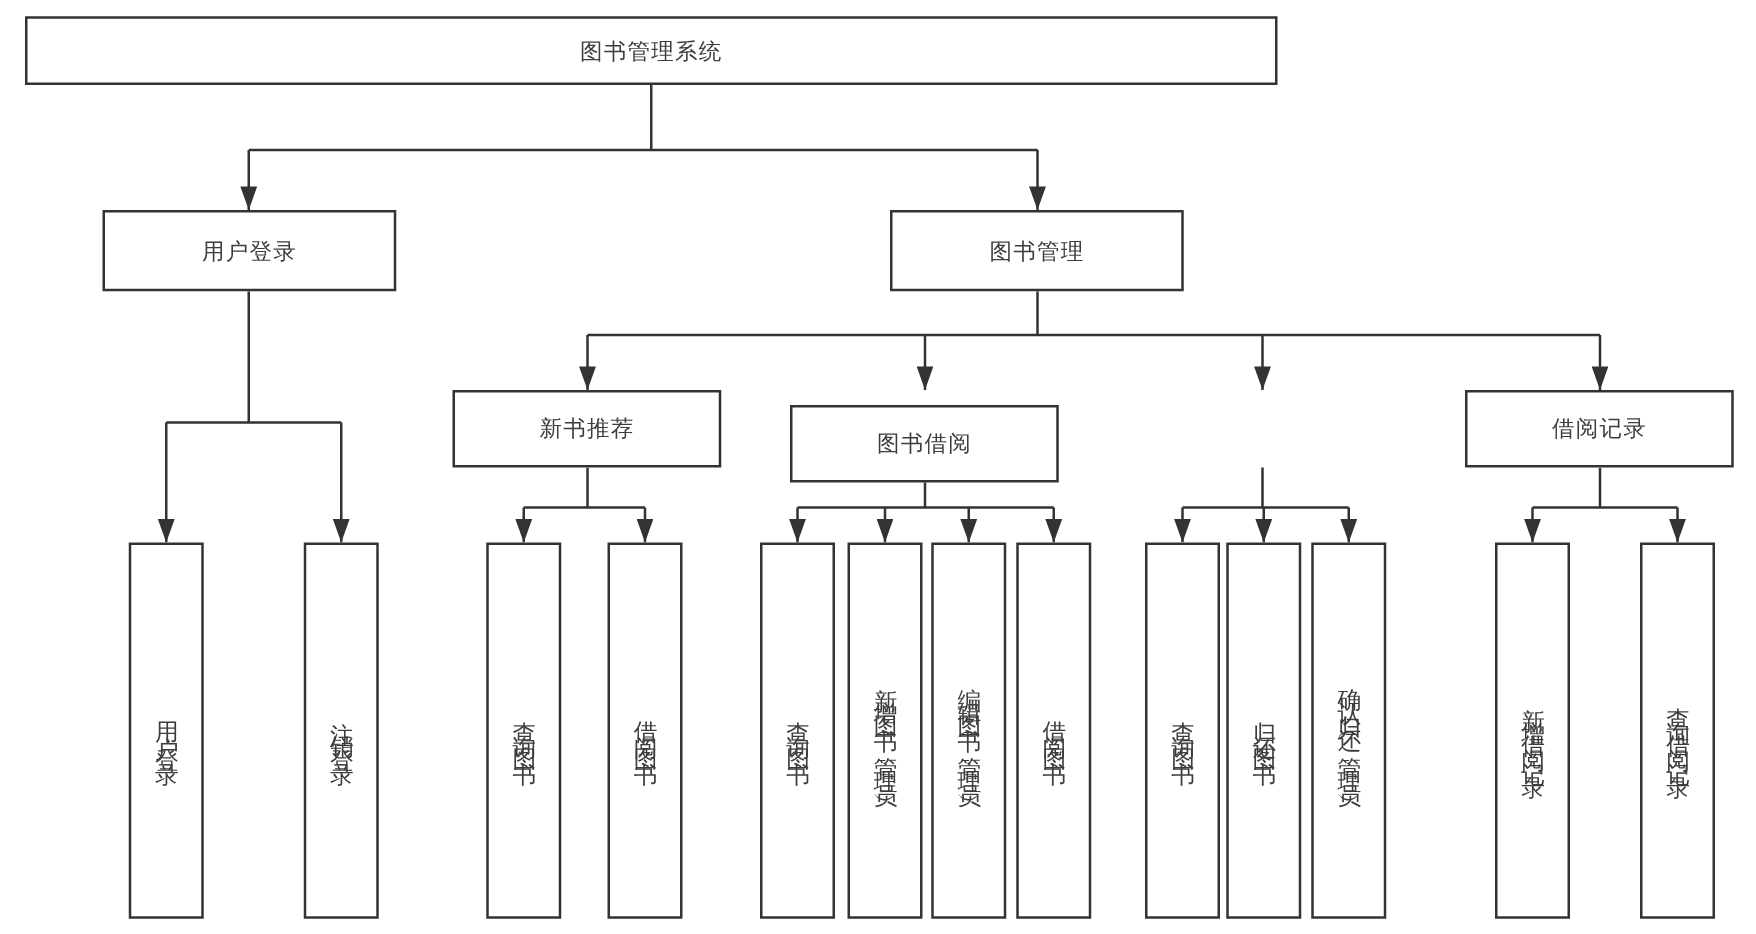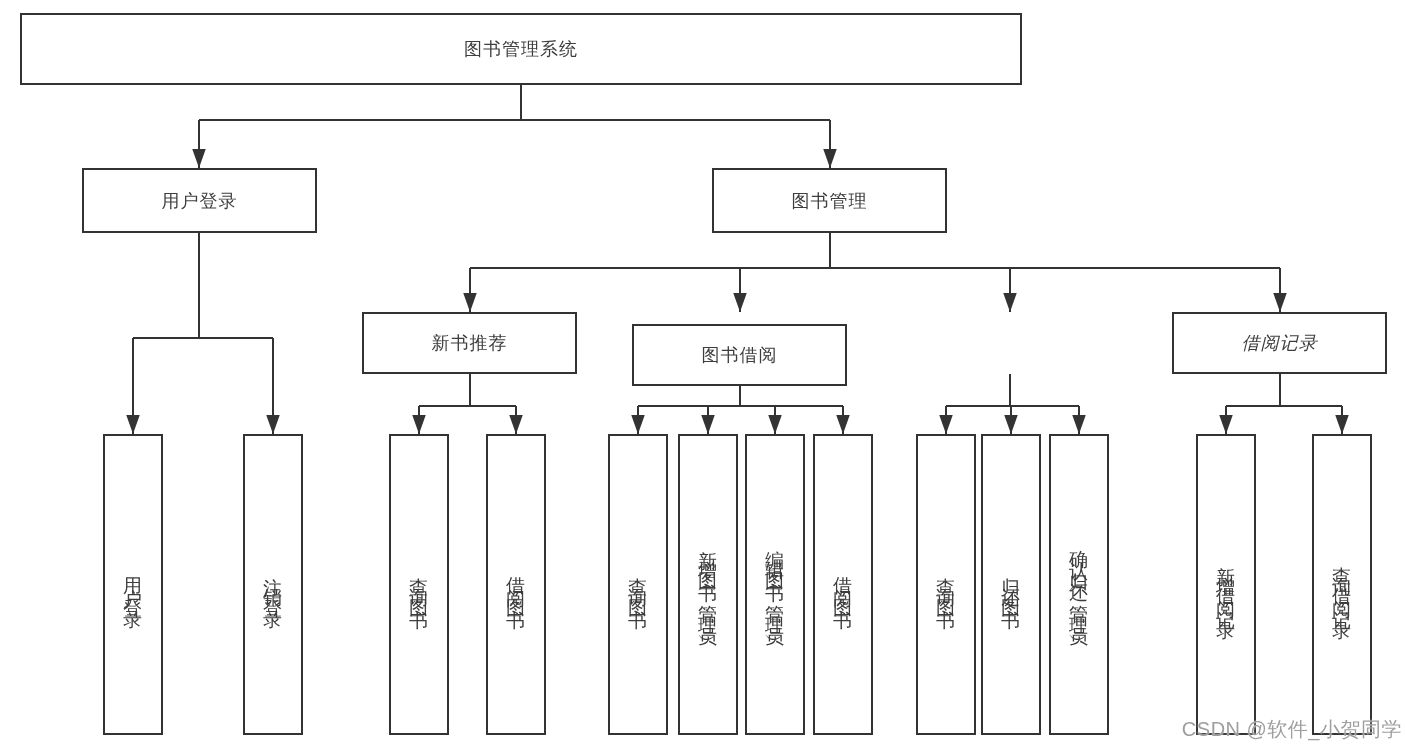--- a/index.html
+++ b/index.html
@@ -89,38 +89,38 @@
     <line class="wire" x1="708" y1="406" x2="708" y2="434" marker-end="url(#ah)"></line>
     <line class="wire" x1="775" y1="406" x2="775" y2="434" marker-end="url(#ah)"></line>
     <line class="wire" x1="843" y1="406" x2="843" y2="434" marker-end="url(#ah)"></line>
     <line class="wire" x1="946" y1="406" x2="946" y2="434" marker-end="url(#ah)"></line>
     <line class="wire" x1="1011" y1="406" x2="1011" y2="434" marker-end="url(#ah)"></line>
     <line class="wire" x1="1079" y1="406" x2="1079" y2="434" marker-end="url(#ah)"></line>
     <line class="wire" x1="1226" y1="406" x2="1226" y2="434" marker-end="url(#ah)"></line>
     <line class="wire" x1="1342" y1="406" x2="1342" y2="434" marker-end="url(#ah)"></line>
   </svg>
 
-  <div class="box" style="left:20px; top:13px; width:1002px; height:72px;">
+  <div class="box" style="left:20px; top:13px; width:1002px; height:55px;">
     <span>图书管理系统</span>
   </div>
 
   <div class="box" style="left:82px; top:168px; width:235px; height:65px;">
     <span>用户登录</span>
   </div>
   <div class="box" style="left:362px; top:312px; width:215px; height:62px;">
     <span>新书推荐</span>
   </div>
 
   <div class="box" style="left:712px; top:168px; width:235px; height:65px;">
     <span>图书管理</span>
   </div>
   <div class="box" style="left:632px; top:324px; width:215px; height:62px;">
     <span>图书借阅</span>
   </div>
-  <div class="box" style="left:1172px; top:312px; width:215px; height:62px;font-style:italic;">
+  <div class="box" style="left:1172px; top:312px; width:215px; height:62px;">
     <span>借阅记录</span>
   </div>
 
   <div class="box leaf" style="left:103px; top:434px; width:60px; height:301px;">
     <span>用户登录</span>
   </div>
   <div class="box leaf" style="left:243px; top:434px; width:60px; height:301px;">
     <span>注销登录</span>
   </div>
 
@@ -154,15 +154,14 @@
     <span>确认归还（管理员）</span>
   </div>
 
   <div class="box leaf" style="left:1196px; top:434px; width:60px; height:301px;">
     <span>新增借阅记录</span>
   </div>
   <div class="box leaf" style="left:1312px; top:434px; width:60px; height:301px;">
     <span>查询借阅记录</span>
   </div>
 
-  <div class="watermark">CSDN @软件_小贺同学</div>
 
 </div>
 
 </body></html>

